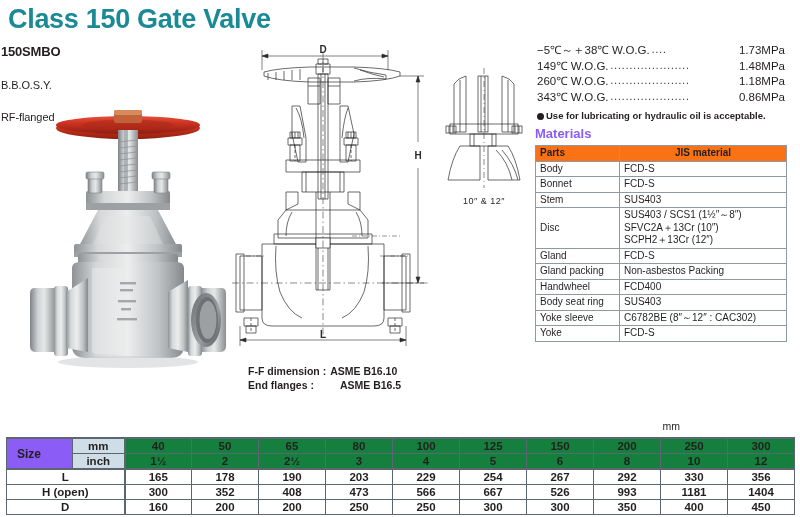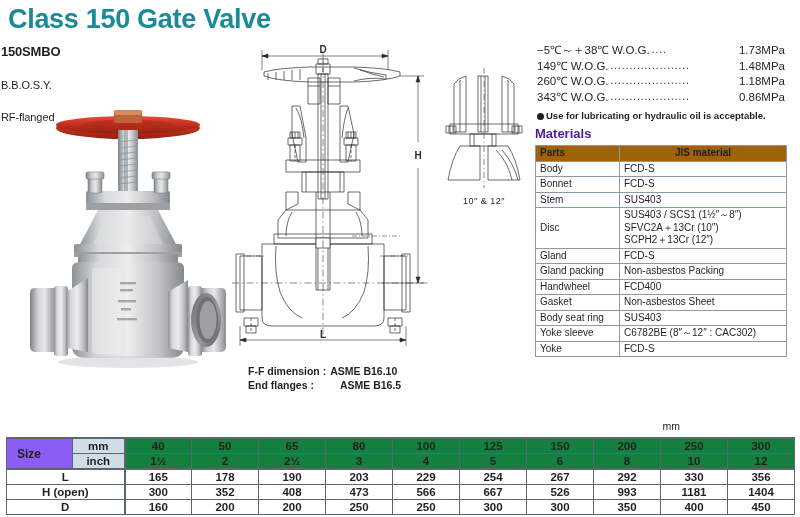--- a/index.html
+++ b/index.html
@@ -75,33 +75,33 @@
     display: flex; align-items: center;
   }
   .bullet-dot {
     display: inline-block; width: 7px; height: 7px;
     border-radius: 50%; background: #231f20; margin-right: 2px;
   }
 
   
   .materials-head {
     position: absolute; left: 535px; top: 126px;
-    font-size: 13px; font-weight: bold; color: #4c1d95;
+    font-size: 13px; font-weight: bold; color: #8b5cf6;
   }
   .mat-table {
     position: absolute; left: 535px; top: 145px;
     width: 252px; border-collapse: collapse;
     font-size: 10px; color: #231f20;
   }
   .mat-table th, .mat-table td {
     border: 1px solid #8e9aa3;
     padding: 1px 4px; text-align: left; line-height: 12.5px;
     height: 15px; vertical-align: middle;
   }
-  .mat-table th { background: #a16207; font-weight: bold; }
+  .mat-table th { background: #f97316; font-weight: bold; }
   .mat-table th.c-parts { width: 84px; }
   .mat-table th.c-mat { text-align: center; }
   .mat-table td.c-parts { width: 84px; }
   .mat-disc-cell { line-height: 13.5px; }
   .mat-disc-cell div { white-space: nowrap; }
 
   
   .dims-head {
     position: absolute; left: 6px; top: 444px;
     font-size: 13px; font-weight: bold; color: #231f20;
@@ -483,24 +483,20 @@
         </tr>
       <tr>
           <td class="c-parts">Gland packing</td>
           <td>Non-asbestos Packing</td>
         </tr>
       <tr>
           <td class="c-parts">Handwheel</td>
           <td>FCD400</td>
         </tr>
       <tr>
-          <td class="c-parts">Gasket</td>
-          <td>Non-asbestos Sheet</td>
-        </tr>
-      <tr>
           <td class="c-parts">Body seat ring</td>
           <td>SUS403</td>
         </tr>
       <tr>
           <td class="c-parts">Yoke sleeve</td>
           <td>C6782BE (8″～12″ : CAC302)</td>
         </tr>
       <tr>
           <td class="c-parts">Yoke</td>
           <td>FCD-S</td>

